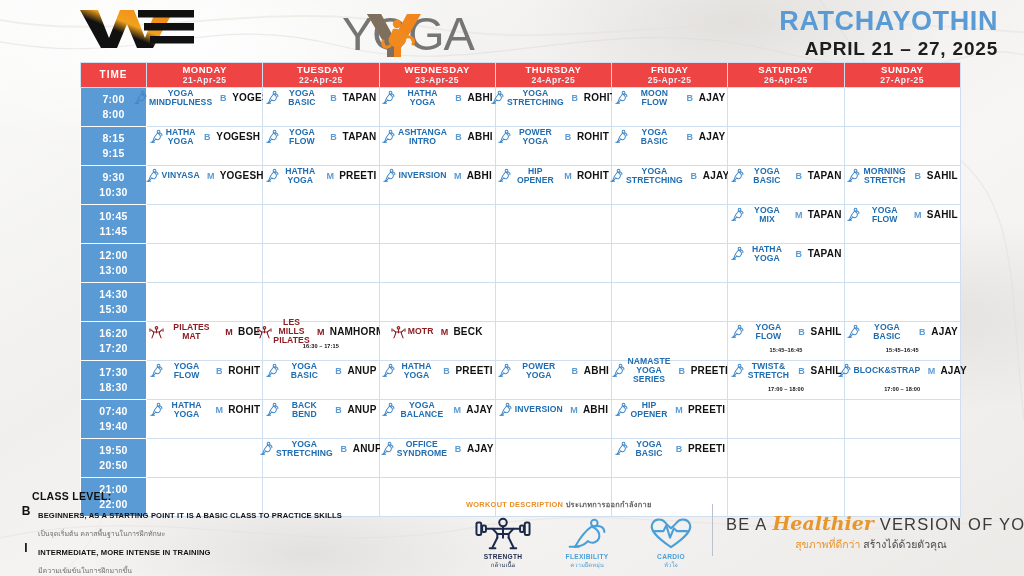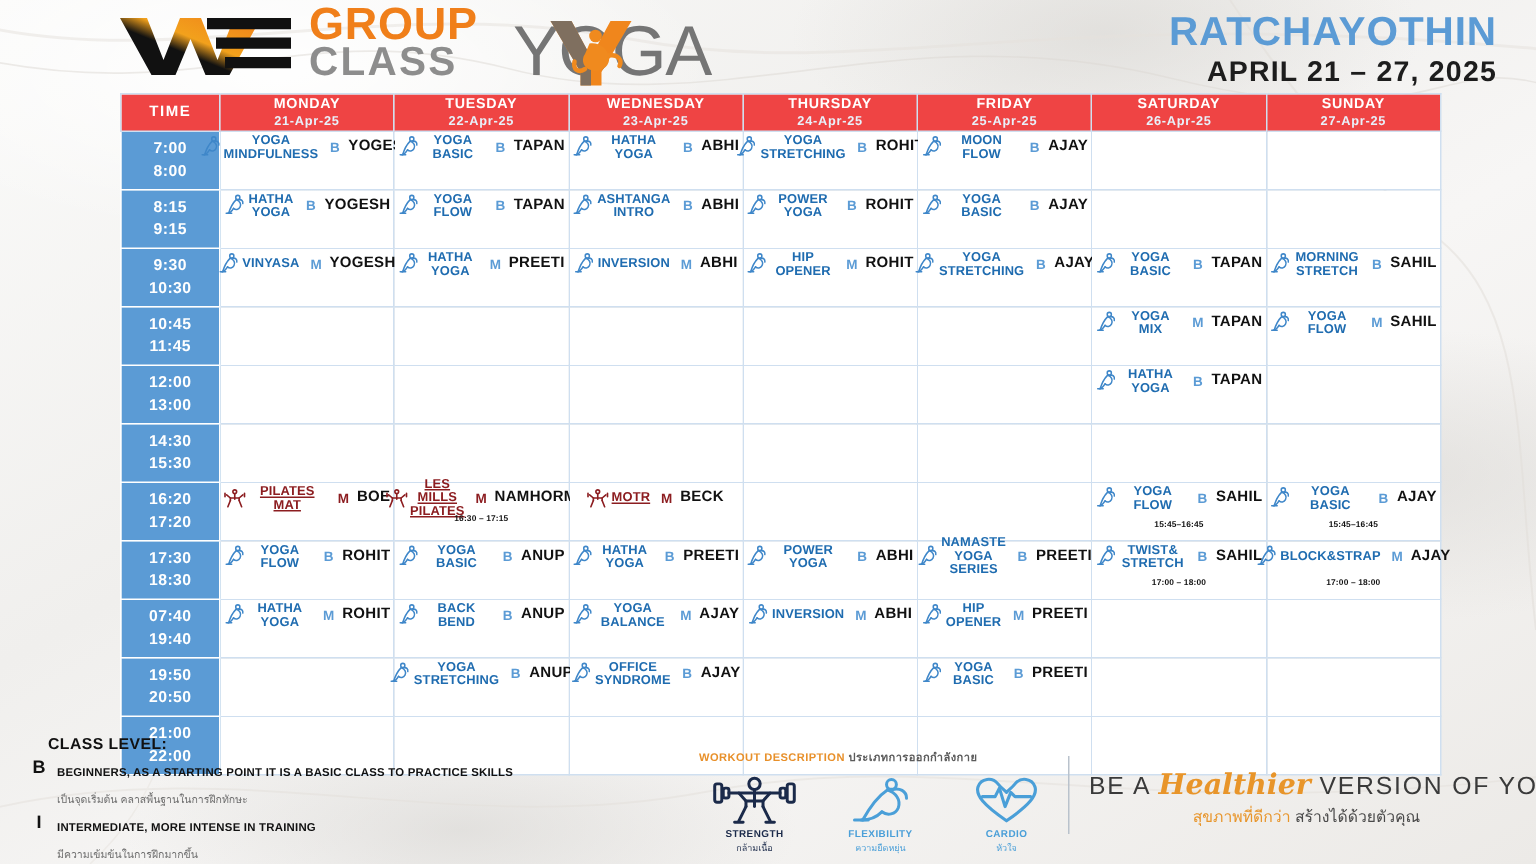--- a/index.html
+++ b/index.html
@@ -73,21 +73,21 @@
   .row-top, .row-bot { display: flex; align-items: center; height: 50%; }
   .ic { width: 18px; flex: 0 0 18px; display: flex; align-items: center; justify-content: center; }
   .lvl { width: 18px; flex: 0 0 18px; text-align: center;
     font-size: 9px; font-weight: 700; color: #5b9bd5; }
   .cname { flex: 1; text-align: center; font-size: 8.6px; font-weight: 700;
     color: #1f6cb0; line-height: 1.02; letter-spacing: .1px; padding-right: 2px; }
   .coach { flex: 1; text-align: center; font-size: 10px; font-weight: 700;
     color: #111111; letter-spacing: .2px; padding-right: 2px; }
 
   
-  td.slot.pilates .cname { color: #8c1d20; text-decoration: underline; }
+  td.slot.pilates .cname { color: #8c1d20; }
   td.slot.pilates .lvl { color: #8c1d20; }
 
   
   .subtime { position: absolute; left: 0; right: 0; text-align: center;
     font-size: 5.6px; font-weight: 700; color: #111; letter-spacing: .1px; }
   .subtime.mid { bottom: 11px; }
   .subtime.low { bottom: 7px; }
   td.slot.pilates .subtime { color: #111; }
 
   
@@ -150,24 +150,20 @@
               <stop offset="42%" stop-color="#111111"></stop>
               <stop offset="58%" stop-color="#f2a11c"></stop>
               <stop offset="100%" stop-color="#f07f1a"></stop>
             </linearGradient>
           </defs>
           <path d="M2 6 L20 6 L31 34 L42 6 L56 6 L67 34 L78 6 L96 6 L75 44 L59 44 L49 20 L39 44 L23 44 Z" fill="url(#wegrad)"></path>
           <rect x="60" y="6" width="56" height="7.5" fill="#111111"></rect>
           <rect x="66" y="19" width="50" height="7.5" fill="#111111"></rect>
           <rect x="72" y="32" width="44" height="7.5" fill="#111111"></rect>
         </svg>
-      </div>
-      <div class="gc-text">
-        <div class="gc-group">GROUP</div>
-        <div class="gc-class">CLASS</div>
       </div>
       <div class="yoga-word">YOGA</div>
       <div class="yoga-figure">
         <svg viewBox="0 0 62 50" width="62" height="50">
           <path d="M4 4 L18 4 L31 28 L44 4 L58 4 L38 38 L38 47 L24 47 L24 38 Z" fill="#f0861c"></path>
           <path d="M4 4 L18 4 L31 28 L31 47 L24 47 L24 38 Z" fill="#6b6b6b" opacity=".85"></path>
           <circle cx="34" cy="14" r="4.2" fill="#f08a1e"></circle>
           <path d="M30 19 C 36 18, 42 22, 43 28 C 44 34, 38 38, 32 37 C 26 36, 24 30, 27 26 Z" fill="#f08a1e"></path>
           <path d="M43 27 C 49 26, 52 30, 50 34" stroke="#f08a1e" stroke-width="3" fill="none" stroke-linecap="round"></path>
           <path d="M27 36 C 22 39, 19 36, 20 31" stroke="#f08a1e" stroke-width="3" fill="none" stroke-linecap="round"></path>

